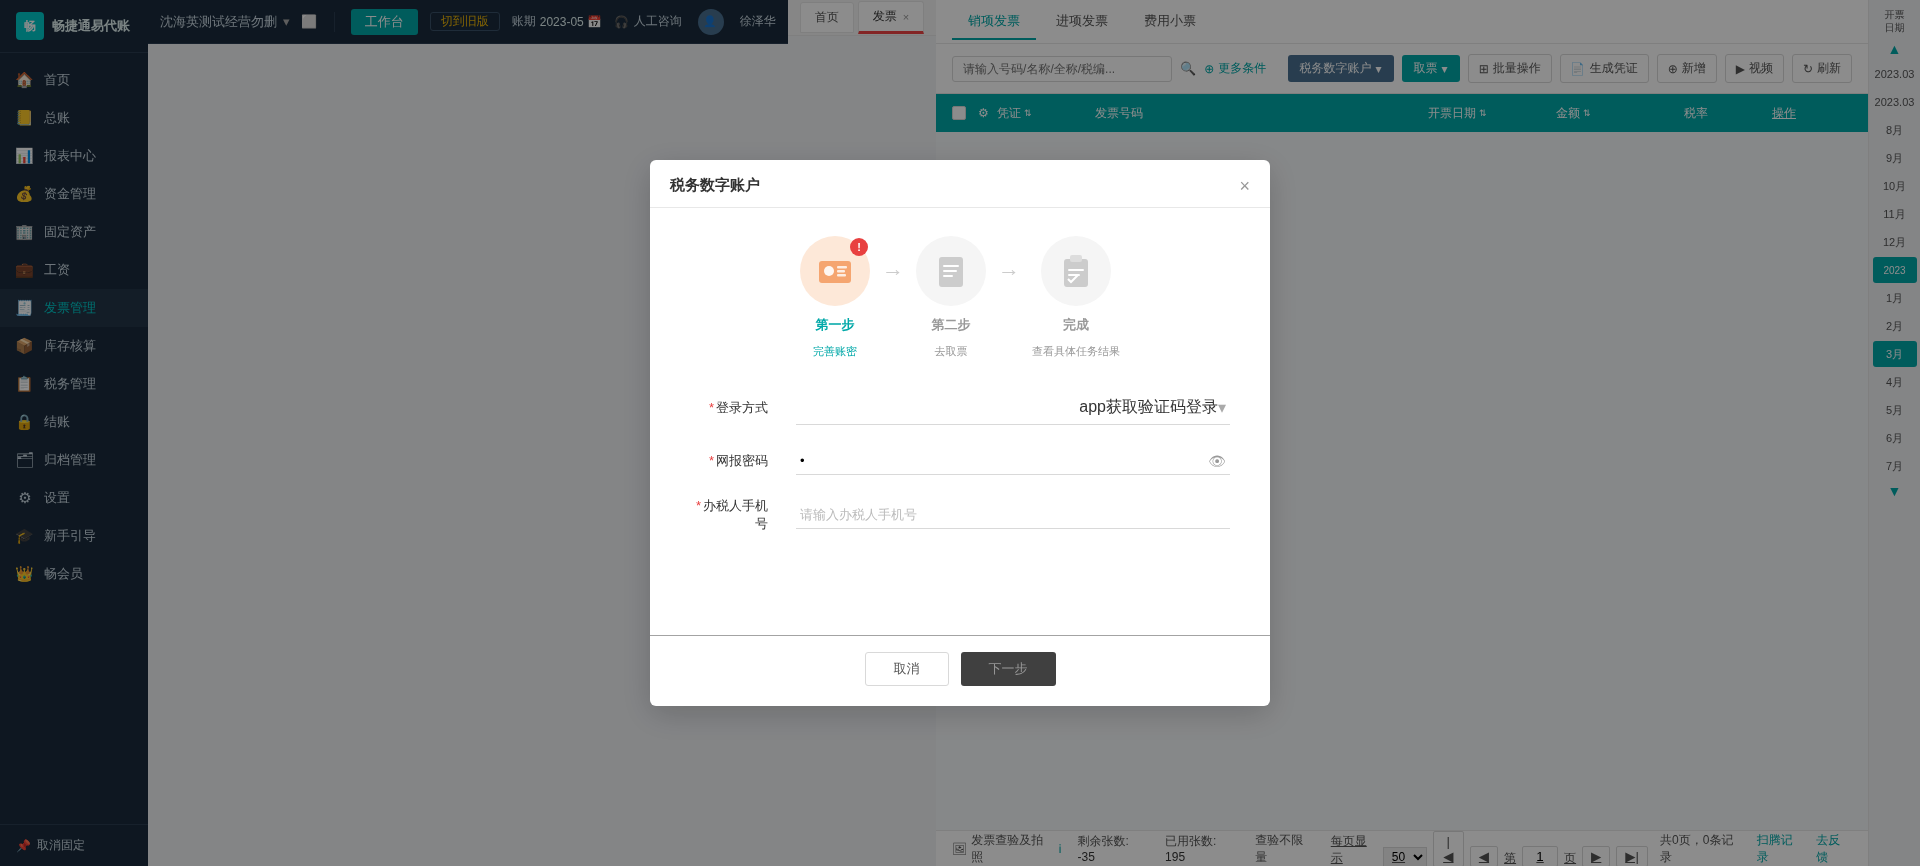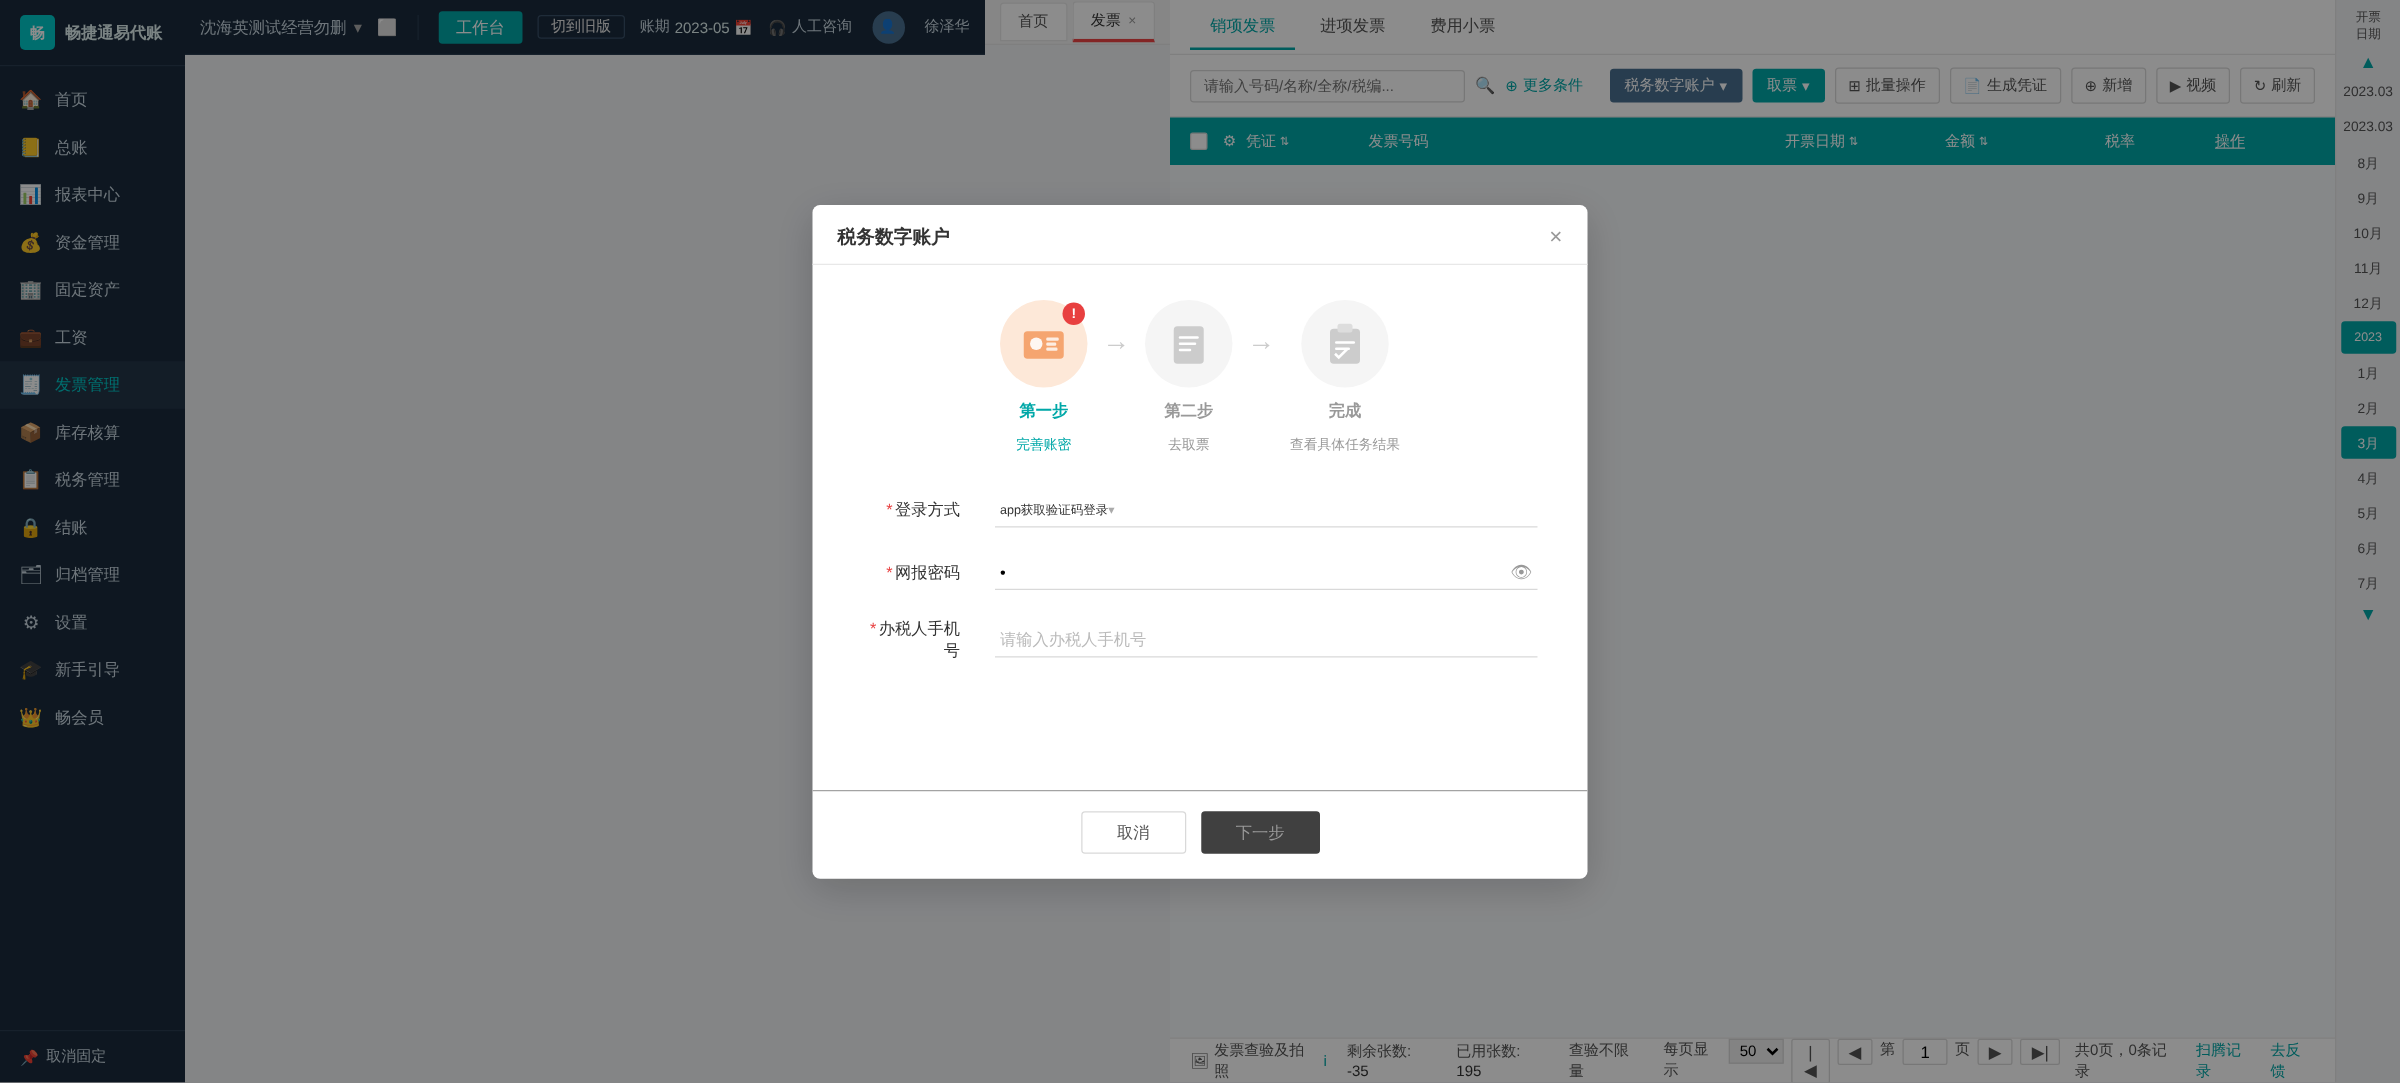--- a/index.html
+++ b/index.html
@@ -21,21 +21,21 @@
     .sidebar-bottom { padding: 12px 16px; border-top: 1px solid #2a3d50; display: flex; align-items: center; gap: 6px; color: #c8d6e0; cursor: pointer; font-size: 12px; }
 
     
     .main-area { flex: 1; display: flex; flex-direction: row; overflow: hidden; }
 
     
     .topbar { height: 44px; background: #1a2b3c; display: flex; align-items: center; padding: 0 12px; gap: 12px; border-bottom: 1px solid #2a3d50; }
     .topbar-company { display: flex; align-items: center; gap: 6px; color: #c8d6e0; font-size: 13px; }
     .topbar-divider { width: 1px; height: 20px; background: #2a3d50; margin: 0 4px; }
     .topbar-btn { background: #00a8a8; color: white; border: none; padding: 4px 14px; border-radius: 3px; cursor: pointer; font-size: 13px; }
-    .topbar-switch { background: transparent; color: #e5e5e5; border: 1px solid #3a5068; padding: 0 10px; border-radius: 3px; cursor: pointer; font-size: 12px; }
+    .topbar-switch { background: transparent; color: #eab308; border: 1px solid #3a5068; padding: 0 10px; border-radius: 3px; cursor: pointer; font-size: 12px; }
     .topbar-period { color: #c8d6e0; font-size: 12px; display: flex; align-items: center; gap: 4px; }
     .topbar-right { margin-left: auto; display: flex; align-items: center; gap: 16px; color: #c8d6e0; font-size: 12px; }
     .topbar-avatar { width: 26px; height: 26px; border-radius: 50%; background: #4a7090; display: flex; align-items: center; justify-content: center; color: white; font-size: 11px; }
 
     
     .invoice-toolbar { height: 50px; background: white; display: flex; align-items: center; padding: 0 16px; gap: 10px; border-bottom: 1px solid #e8e8e8; }
     .invoice-toolbar-left { display: flex; align-items: center; gap: 8px; }
     .search-input { border: 1px solid #d9d9d9; border-radius: 3px; padding: 5px 10px; font-size: 12px; width: 220px; color: #999; }
     .filter-btn { color: #00a8a8; font-size: 12px; cursor: pointer; display: flex; align-items: center; gap: 4px; }
     .invoice-toolbar-right { margin-left: auto; display: flex; align-items: center; gap: 8px; }
@@ -67,21 +67,21 @@
     .step-arrow { display: flex; align-items: center; padding: 0 12px; padding-top: 20px; color: #ccc; font-size: 22px; }
     .step-label { font-size: 13px; font-weight: 600; color: #00a8a8; }
     .step-label.inactive { color: #999; }
     .step-sublabel { font-size: 11px; color: #999; }
     .step-sublabel.active-sub { color: #00a8a8; }
 
     
     .form-row { display: flex; align-items: center; margin-bottom: 22px; gap: 16px; }
     .form-label { width: 90px; font-size: 13px; color: #333; text-align: right; padding-right: 12px; flex-shrink: 0; }
     .form-label.required::before { content: '*'; color: #e84040; margin-right: 2px; }
-    .form-select { flex: 1; border: none; border-bottom: 1px solid #d9d9d9; padding: 6px 4px; font-size: 10px; color: #333; background: white; display: flex; align-items: center; justify-content: flex-start; cursor: pointer; }
+    .form-select { flex: 1; border: none; border-bottom: 1px solid #d9d9d9; padding: 6px 4px; font-size: 16px; color: #333; background: white; display: flex; align-items: center; justify-content: flex-end; cursor: pointer; }
     .form-input { flex: 1; border: none; border-bottom: 1px solid #d9d9d9; padding: 6px 4px; font-size: 13px; color: #333; background: transparent; outline: none; }
     .form-input::placeholder { color: #bbb; }
     .form-input-wrapper { flex: 1; display: flex; align-items: center; border-bottom: 1px solid #d9d9d9; }
     .form-input-wrapper input { flex: 1; border: none; padding: 6px 4px; font-size: 13px; outline: none; background: transparent; }
     .eye-icon { color: #999; cursor: pointer; padding: 0 4px; font-size: 14px; }
 
     
     .dialog-footer { display: flex; justify-content: center; gap: 12px; padding: 16px 20px 20px; border-top: 1px solid #a3a3a3; }
     .btn-cancel { background: white; color: #555; border: 1px solid #d9d9d9; padding: 7px 28px; border-radius: 3px; cursor: pointer; font-size: 13px; }
     .btn-next { background: #404040; color: #999; border: none; padding: 7px 28px; border-radius: 3px; cursor: pointer; font-size: 13px; }
@@ -94,21 +94,21 @@
 
     
     .page-tabs { height: 36px; background: #f5f5f5; display: flex; align-items: center; padding: 0 12px; gap: 4px; border-bottom: 1px solid #e8e8e8; }
     .page-tab { padding: 6px 14px; background: white; border: 1px solid #e8e8e8; border-radius: 3px 3px 0 0; font-size: 12px; color: #555; cursor: pointer; display: flex; align-items: center; gap: 6px; }
     .page-tab.active { background: white; border-bottom: 3px solid #ef4444; color: #333; }
     .page-tab-close { color: #999; font-size: 11px; cursor: pointer; }
 
     
     .bottom-bar { height: 36px; background: white; border-top: 1px solid #e8e8e8; display: flex; align-items: center; padding: 0 16px; font-size: 12px; color: #555; gap: 16px; }
     .bottom-bar-right { margin-left: auto; display: flex; align-items: center; gap: 12px; }
-    .pagination { display: flex; align-items: flex-start; gap: 6px; font-size: 12px; }
+    .pagination { display: flex; align-items: flex-end; gap: 6px; font-size: 12px; text-decoration: underline; }
     .page-btn { border: 1px solid #d9d9d9; background: white; padding: 2px 8px; cursor: pointer; border-radius: 2px; color: #555; }
     .page-input { width: 36px; border: 1px solid #d9d9d9; text-align: center; padding: 2px; border-radius: 2px; }
 
     .invoice-type-tabs { display: flex; align-items: center; padding: 0 16px; height: 44px; background: white; border-bottom: 1px solid #e8e8e8; gap: 4px; }
     .inv-tab { padding: 8px 16px; cursor: pointer; font-size: 13px; color: #555; border-bottom: 2px solid transparent; }
     .inv-tab.active { color: #00a8a8; border-bottom: 2px solid #00a8a8; }
 
     .main-content { flex: 1; display: flex; flex-direction: column; position: relative; overflow: hidden; }
 
     .content-area { flex: 1; background: #f5f7fa; overflow: hidden; }

